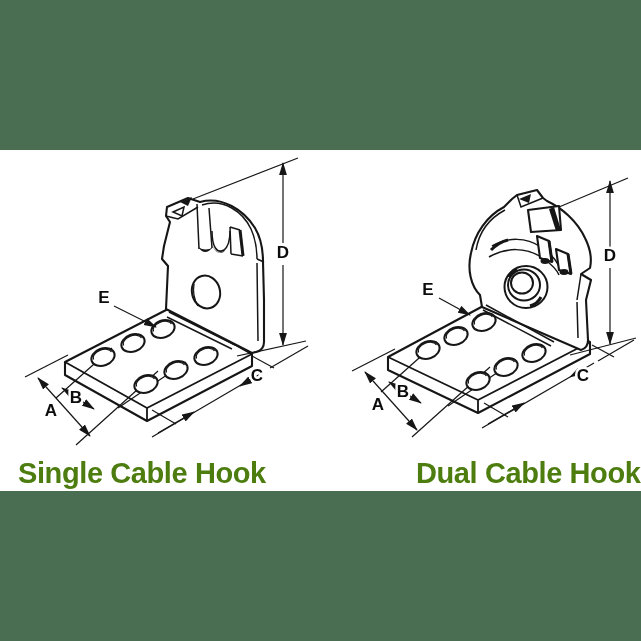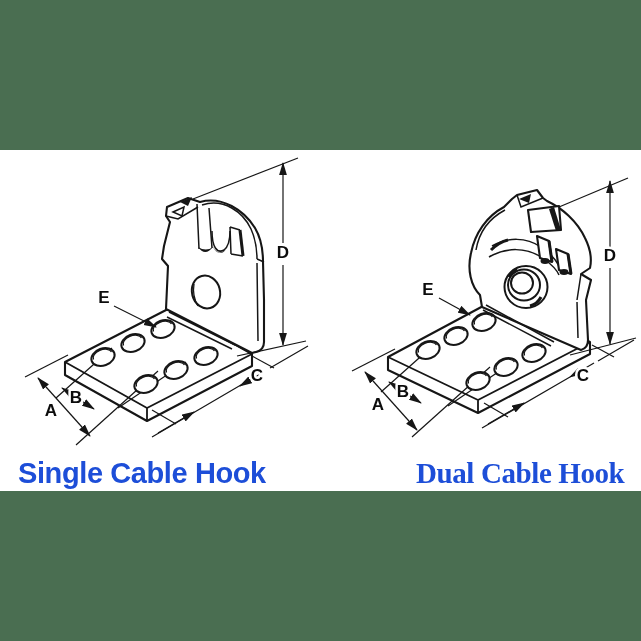--- a/index.html
+++ b/index.html
@@ -7,25 +7,25 @@
     width:641px;height:641px;position:relative;overflow:hidden;
     background:#ffffff;
     font-family:"Liberation Sans","DejaVu Sans",sans-serif;
   }
   .band{position:absolute;left:0;width:641px;background:#4a6e51;}
   #band-top{top:0;height:150px;}
   #band-bottom{top:491px;height:150px;}
   #drawing-svg{position:absolute;left:0;top:0;}
   .caption{
     position:absolute;top:457px;
-    font-size:29px;font-weight:bold;color:#1d4ed8;
+    font-size:29px;font-weight:bold;color:#4d7c0f;
     letter-spacing:-0.4px;white-space:nowrap;
   }
   #caption-single{left:18px;}
-  #caption-dual{left:416px;font-family:Liberation Serif, serif;}
+  #caption-dual{left:416px;}
   
   .outline{fill:#ffffff;stroke:#161616;stroke-width:2.1;stroke-linejoin:round;}
   .slab{fill:#ffffff;stroke:#161616;stroke-width:2.1;stroke-linejoin:round;}
   .edge{fill:none;stroke:#161616;stroke-width:1.8;}
   .edge-thick{fill:none;stroke:#161616;stroke-width:3;}
   .detail{fill:none;stroke:#161616;stroke-width:1.5;}
   .hole{fill:#ffffff;stroke:#161616;stroke-width:2;}
   .lip{fill:none;stroke:#161616;stroke-width:1.3;}
   .dark{fill:#161616;stroke:none;}
   .dim{fill:none;stroke:#161616;stroke-width:1.2;}

